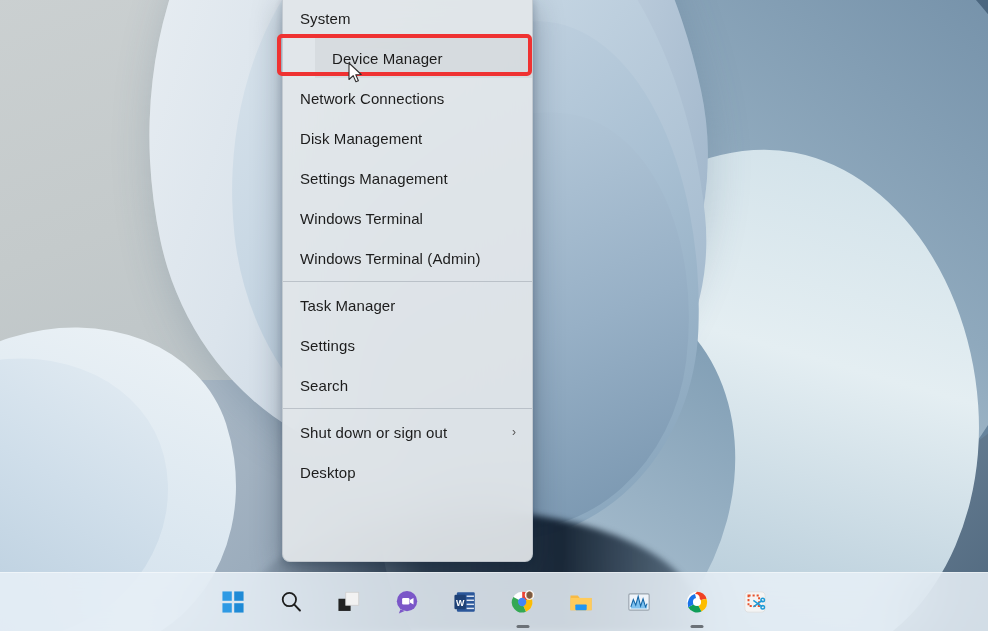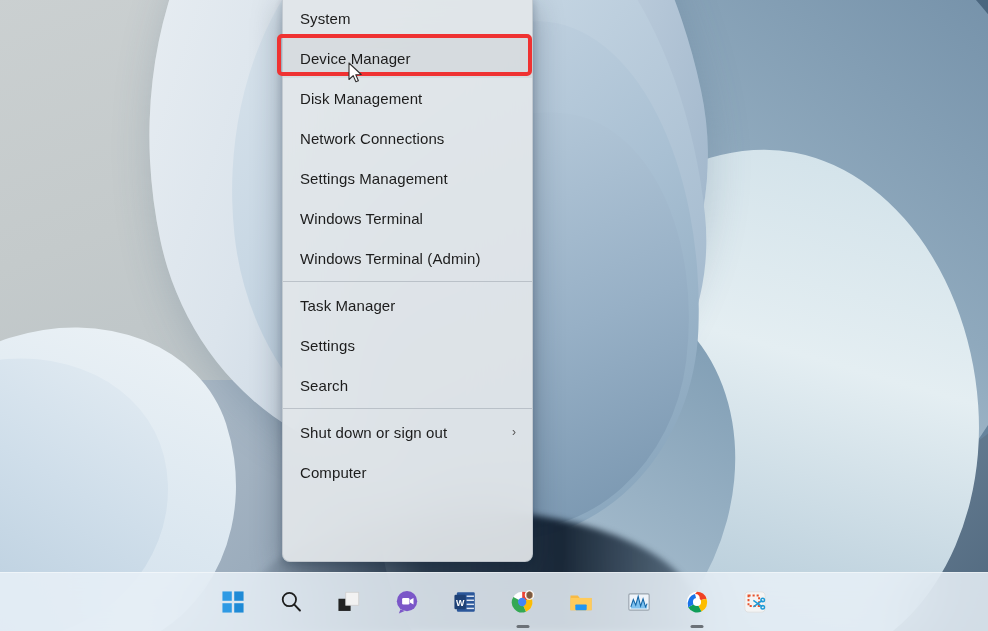--- a/index.html
+++ b/index.html
@@ -149,21 +149,21 @@
     display: flex;
     align-items: center;
     padding-left: 17px;
     padding-right: 12px;
     font-size: 15px;
     color: #1c1c1c;
     letter-spacing: .1px;
     white-space: nowrap;
     cursor: default;
   }
-  .menu-item.highlighted { background: rgba(0,0,0,0.045); }
+  .menu-item.highlighted { background: rgba(0,0,0,0.045); margin-left: 32px; }
   .menu-item .label { flex: 1; }
   .menu-item .chevron {
     font-size: 12px;
     color: #555;
     line-height: 1;
     padding-right: 4px;
   }
   .menu-sep {
     height: 1px;
     margin: 3px 0 3px 0;
@@ -259,24 +259,24 @@
   </div>
 
   <div id="winx-menu">
       <div class="menu-item">
         <span class="label">System</span>
       </div>
       <div class="menu-item highlighted">
         <span class="label">Device Manager</span>
       </div>
       <div class="menu-item">
+        <span class="label">Network Connections</span>
+      </div>
+      <div class="menu-item">
         <span class="label">Disk Management</span>
-      </div>
-      <div class="menu-item">
-        <span class="label">Network Connections</span>
       </div>
       <div class="menu-item">
         <span class="label">Settings Management</span>
       </div>
       <div class="menu-item">
         <span class="label">Windows Terminal</span>
       </div>
       <div class="menu-item">
         <span class="label">Windows Terminal (Admin)</span>
       </div>
@@ -289,21 +289,21 @@
       </div>
       <div class="menu-item">
         <span class="label">Search</span>
       </div>
       <div class="menu-sep"></div>
       <div class="menu-item">
         <span class="label">Shut down or sign out</span>
         <span class="chevron">›</span>
       </div>
       <div class="menu-item">
-        <span class="label">Computer</span>
+        <span class="label">Desktop</span>
       </div>
     </div>
 
   <div id="annotation-box"></div>
 
   <svg id="cursor" viewBox="0 0 16 22">
     <path d="M1,1 L1,17.5 L5.2,13.6 L7.9,19.8 L10.4,18.7 L7.8,12.7 L13.2,12.5 Z" fill="#ffffff" stroke="#303030" stroke-width="1.1" stroke-linejoin="round"></path>
   </svg>
 
   <div id="taskbar">

